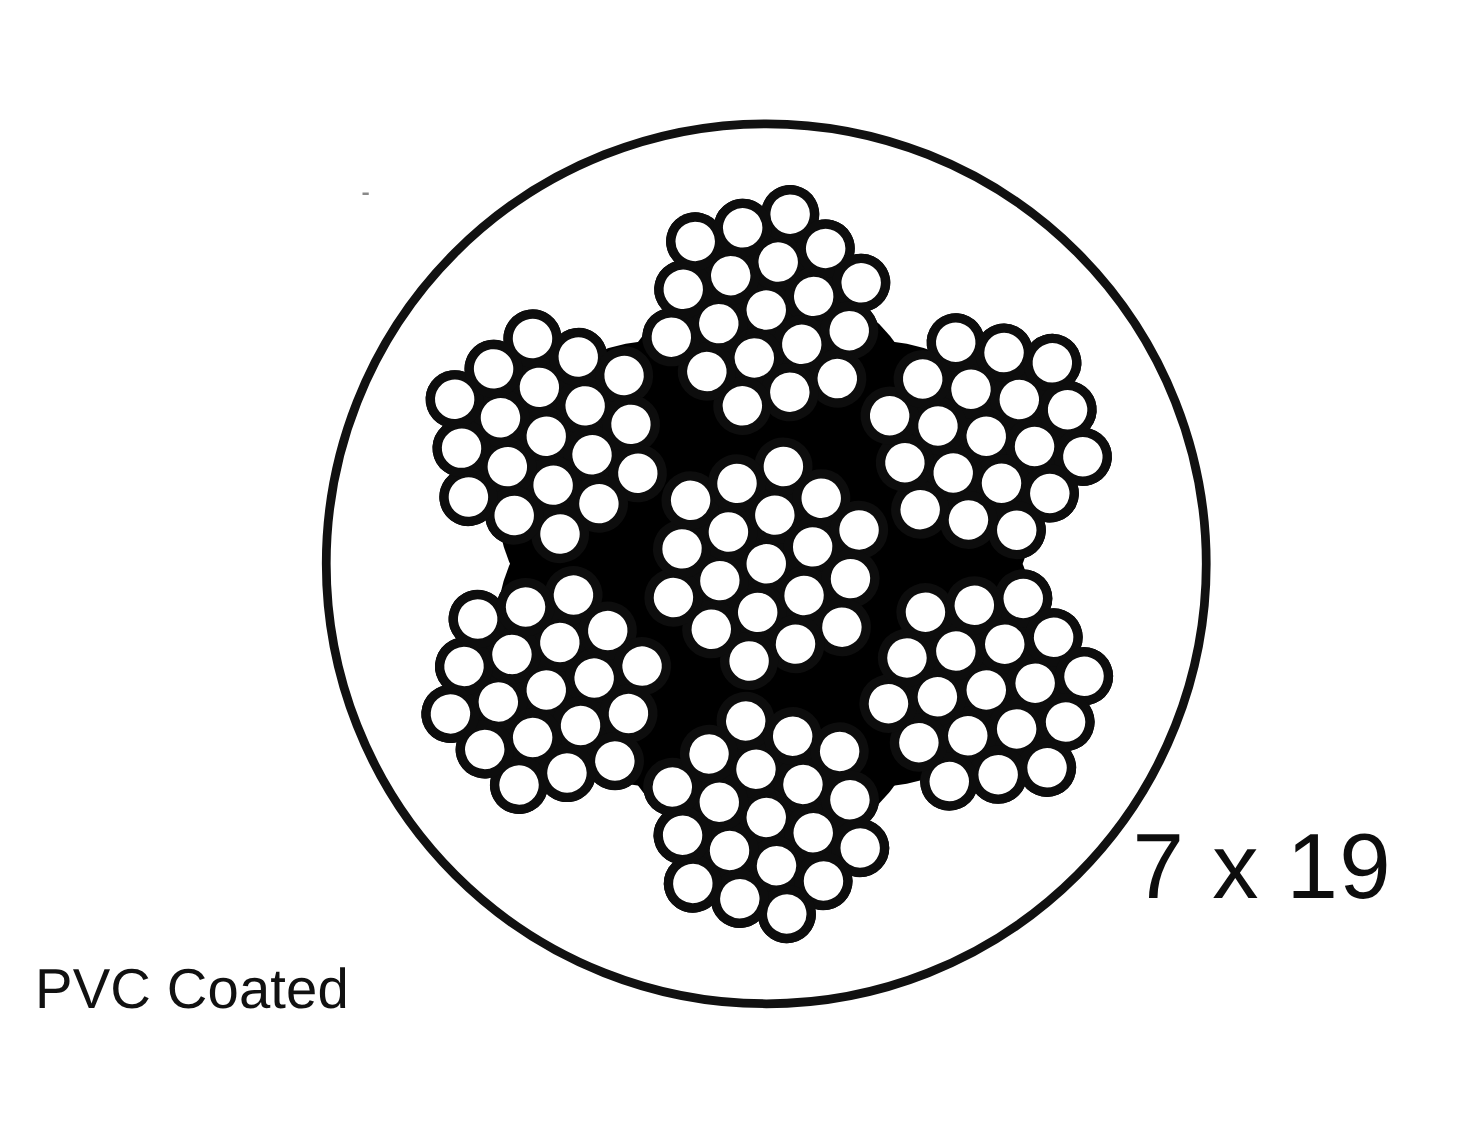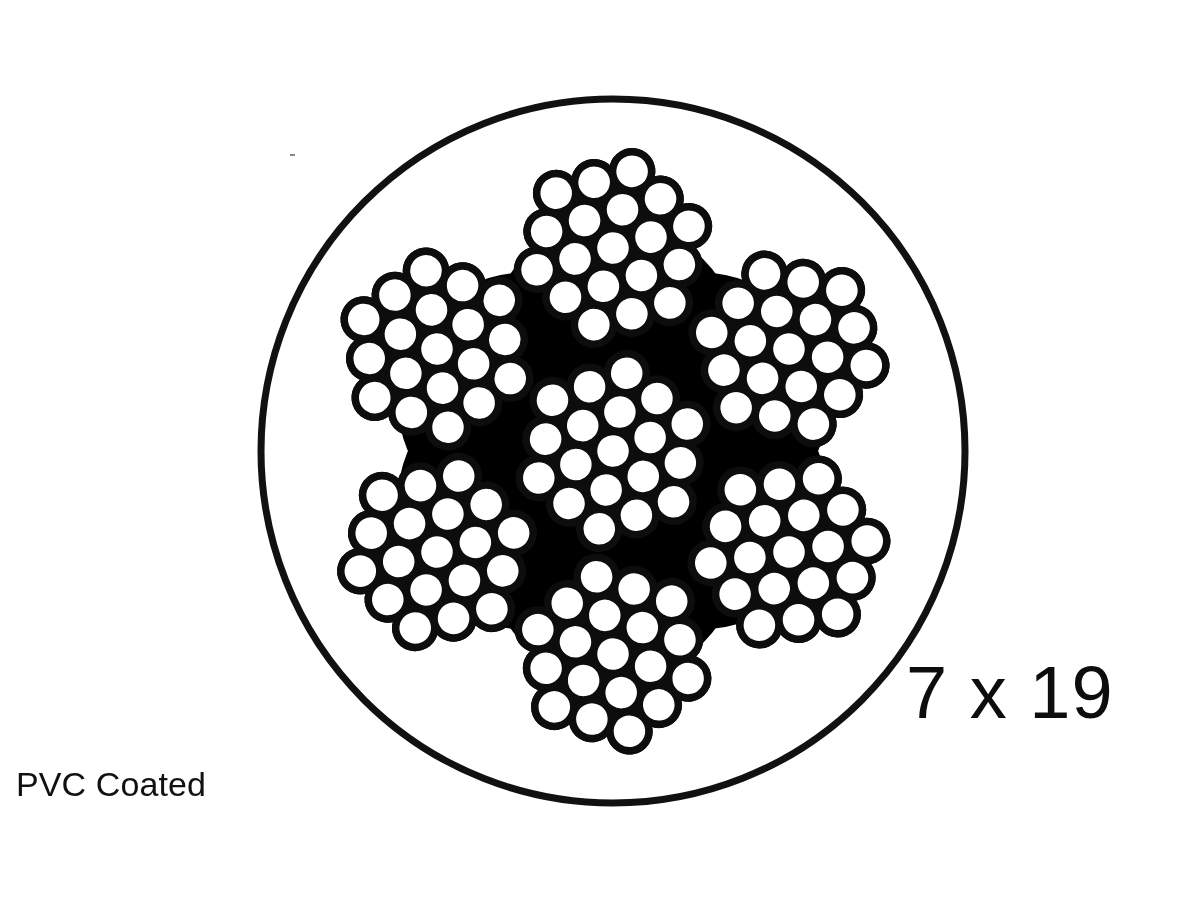--- a/index.html
+++ b/index.html
@@ -19,26 +19,26 @@
   #diagram-svg {
     position: absolute;
     left: 0;
     top: 0;
     width: 1180px;
     height: 900px;
     display: block;
   }
   .caption-block {
     position: absolute;
-    left: 16px;
+    left: 28px;
     top: 762px;
     line-height: 1.30;
     color: #111111;
     font-family: "Liberation Sans", sans-serif;
-    font-size: 34px;
+    font-size: 45px;
     font-weight: 400;
     letter-spacing: 0.1px;
     white-space: nowrap;
   }
   .caption-line { display: block; }
   .spec-label {
     position: absolute;
     left: 906px;
     top: 650px;
     color: #0d0d0d;

